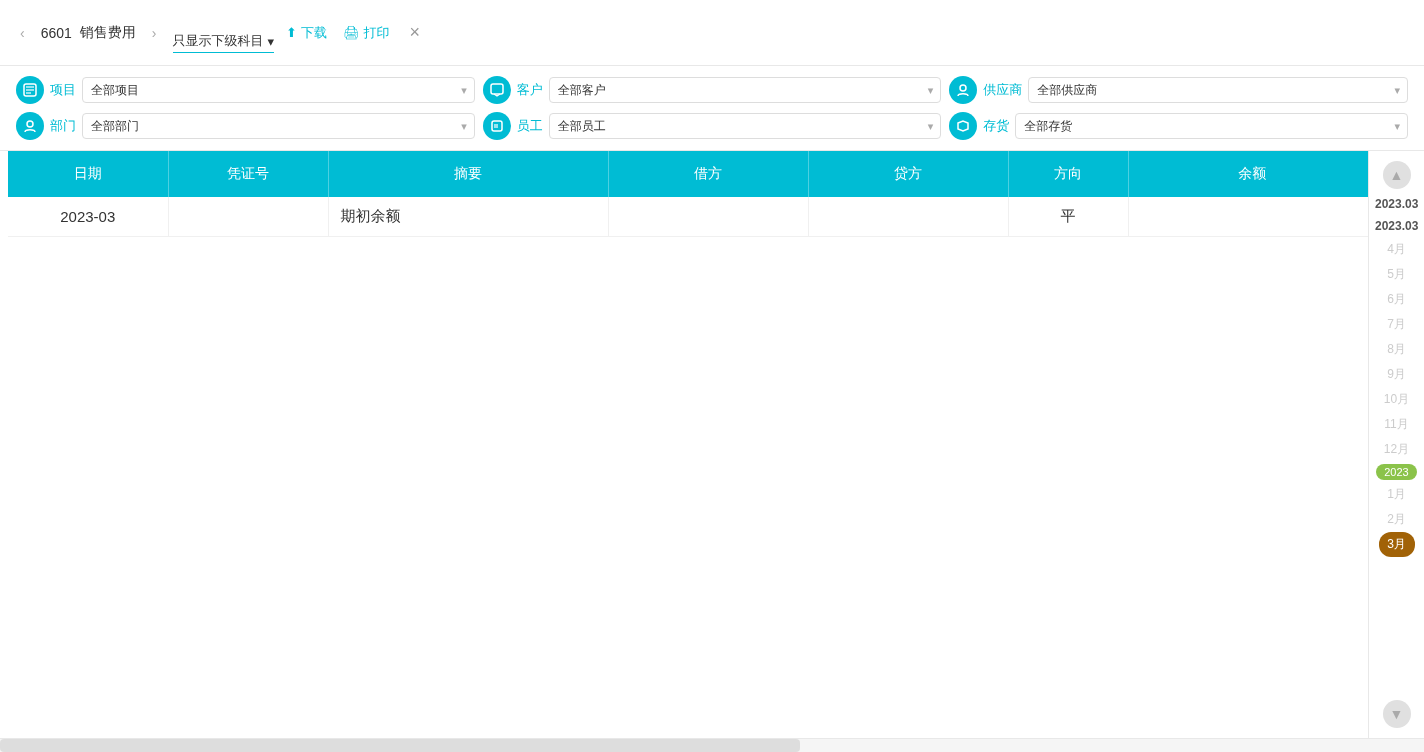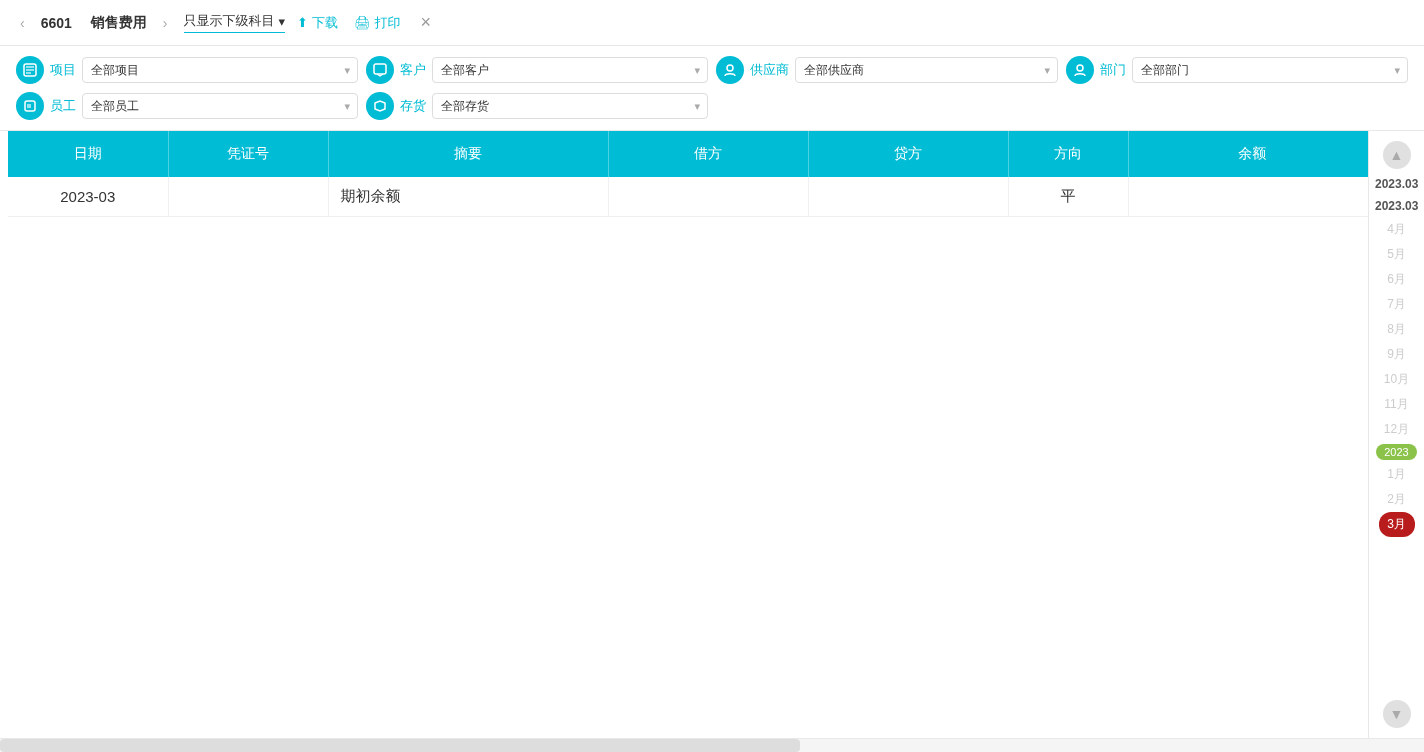--- a/index.html
+++ b/index.html
@@ -33,36 +33,36 @@
       color: #aaa;
       cursor: pointer;
       font-size: 14px;
       border: none;
       background: none;
       padding: 2px 4px;
     }
     .account-code-box {
       display: flex;
       align-items: center;
-      gap: 19px;
-      font-weight: bold;
+      gap: 8px;
     }
     .account-code {
       color: #333;
       font-size: 14px;
     }
     .show-sub-dropdown {
       display: flex;
       align-items: center;
       gap: 4px;
       border-bottom: 1px solid #00bcd4;
       padding-bottom: 2px;
       cursor: pointer;
       color: #333;
       font-size: 13px;
+      margin-top: 20px;
     }
     .page-title {
       flex: 1;
       text-align: center;
       font-size: 18px;
       font-weight: bold;
       color: #333;
     }
     .top-actions {
       display: flex;
@@ -84,21 +84,21 @@
       cursor: pointer;
       font-size: 18px;
       border: none;
       background: none;
       margin-left: 8px;
     }
     
     .filter-area {
       padding: 10px 16px;
       display: grid;
-      grid-template-columns: 1fr 1fr 1fr 1fr;
+      grid-template-columns: 1fr 1fr 1fr;
       gap: 8px;
       background: #fff;
       border-bottom: 1px solid #e8e8e8;
     }
     .filter-row {
       display: flex;
       align-items: center;
       gap: 6px;
     }
     .filter-icon {
@@ -227,21 +227,21 @@
     }
     .timeline-item {
       font-size: 12px;
       color: #ccc;
       padding: 4px 6px;
       cursor: pointer;
       width: 100%;
       text-align: center;
     }
     .timeline-item.active-month {
-      background: #b91c1c;
+      background: #a16207;
       color: #fff;
       border-radius: 12px;
       width: 36px;
       margin: 0 auto;
     }
     .timeline-item.selected-top {
       color: #555;
       font-weight: bold;
     }
     .timeline-year-badge {

